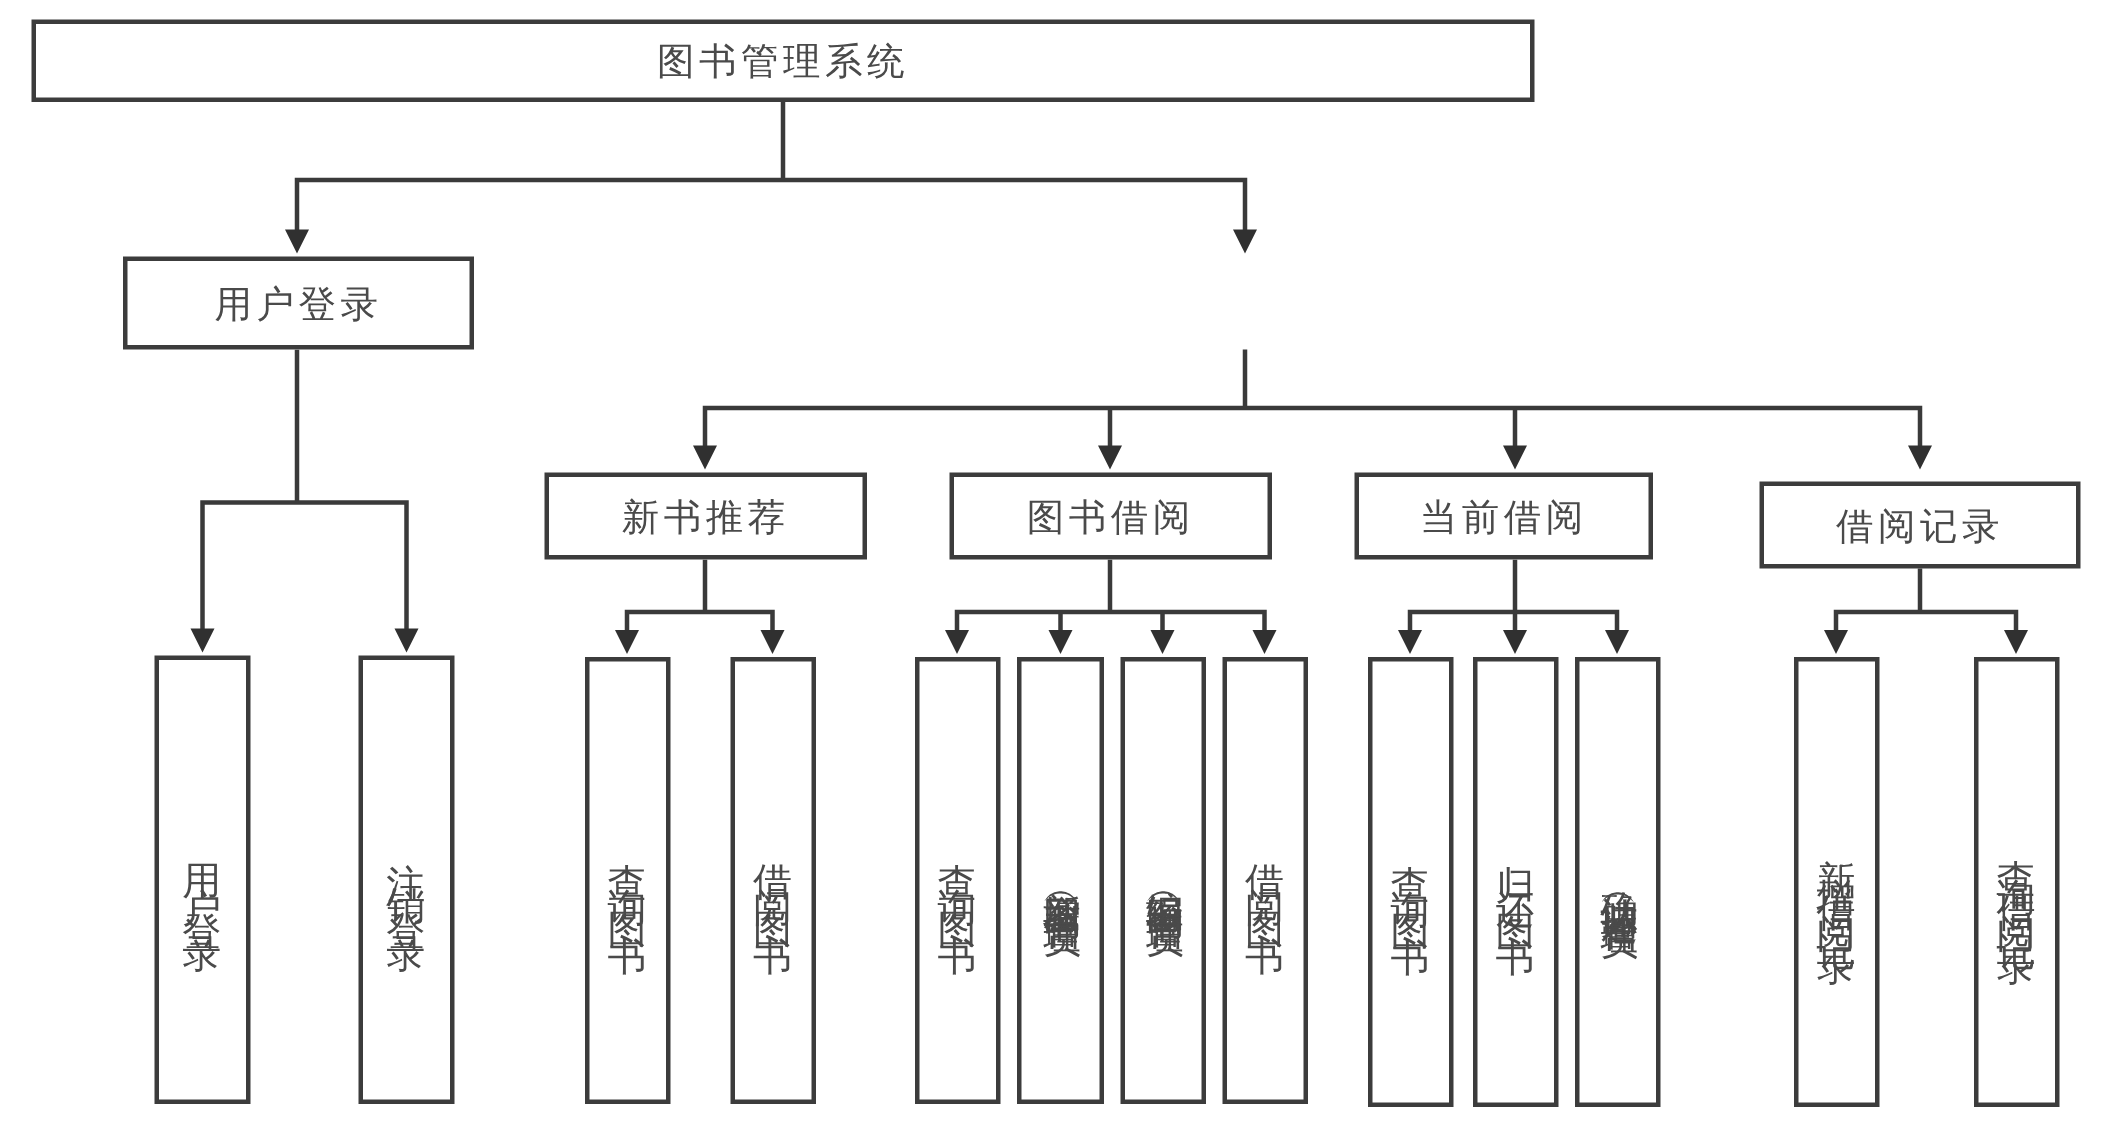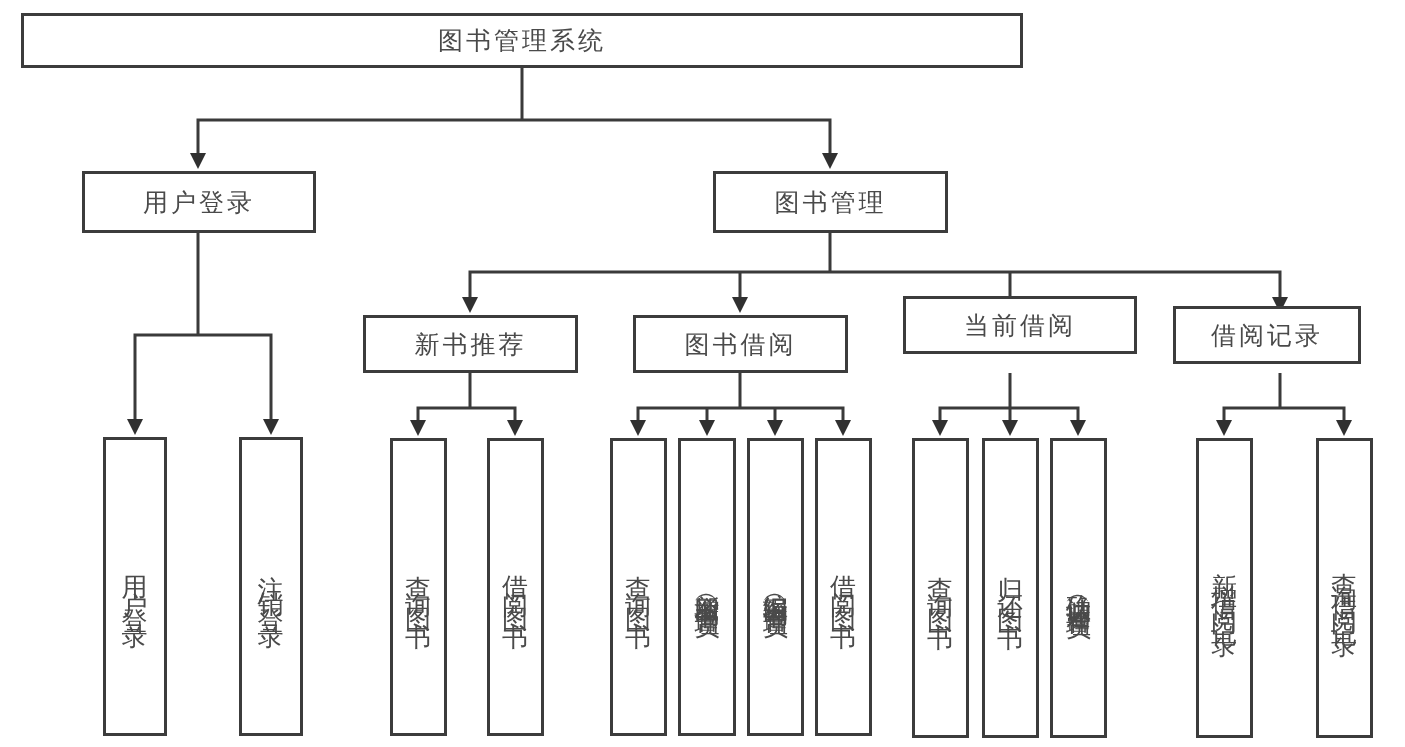--- a/index.html
+++ b/index.html
@@ -60,34 +60,31 @@
     </g>
   </svg>
 
   <div class="node" style="left:21px;top:13px;width:1002px;height:55px;">
     <span class="h-label">图书管理系统</span>
   </div>
 
   <div class="node" style="left:82px;top:171px;width:234px;height:62px;">
     <span class="h-label">用户登录</span>
   </div>
-  <div class="node" style="left:713px;top:171px;width:235px;height:62px;">
-    <span class="h-label">图书管理</span>
-  </div>
 
   <div class="node" style="left:633px;top:315px;width:215px;height:58px;">
     <span class="h-label">图书借阅</span>
   </div>
   <div class="node" style="left:363px;top:315px;width:215px;height:58px;">
     <span class="h-label">新书推荐</span>
   </div>
-  <div class="node" style="left:903px;top:296px;width:234px;height:58px;">
+  <div class="node" style="left:903px;top:315px;width:199px;height:58px;">
     <span class="h-label">当前借阅</span>
   </div>
-  <div class="node" style="left:1173px;top:306px;width:188px;height:58px;font-family:Liberation Mono, monospace;">
+  <div class="node" style="left:1173px;top:321px;width:214px;height:58px;font-family:Liberation Mono, monospace;">
     <span class="h-label">借阅记录</span>
   </div>
 
   <div class="node" style="left:103px;top:437px;width:64px;height:299px;">
     <span class="v-label len4">用户登录</span>
   </div>
   <div class="node" style="left:239px;top:437px;width:64px;height:299px;">
     <span class="v-label len4">注销登录</span>
   </div>
 

